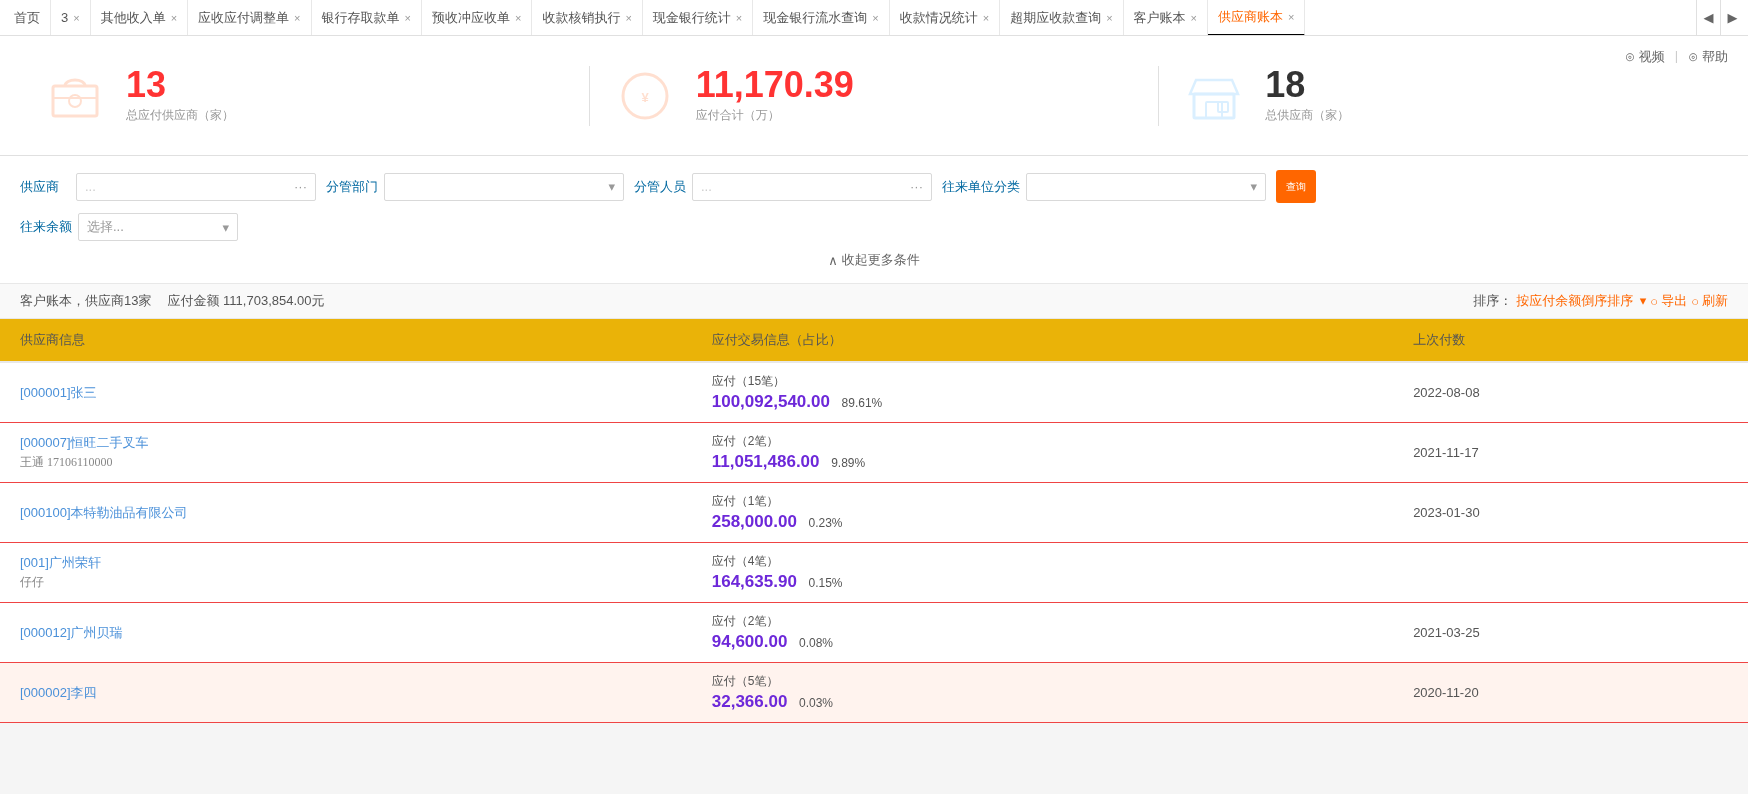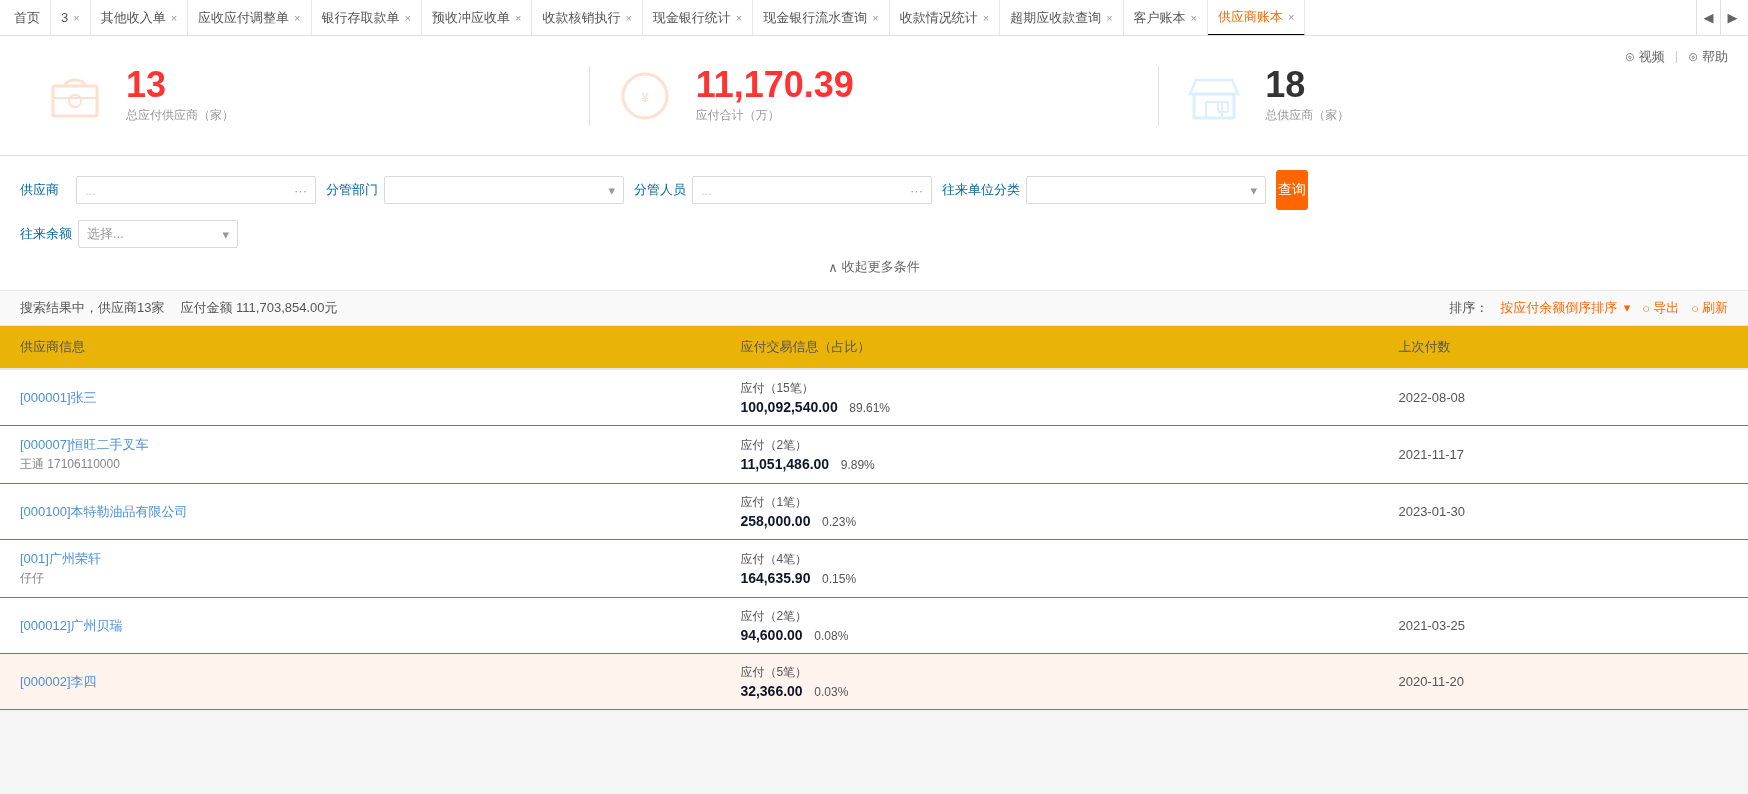--- a/index.html
+++ b/index.html
@@ -51,53 +51,53 @@
       background: #fff;
     }
     .filter-input-wide { width: 240px; }
     .filter-select {
       width: 200px; height: 28px; border: 1px solid #d9d9d9; border-radius: 2px; padding: 0 8px;
       color: #555; outline: none; font-size: 12px; background: #fff; cursor: pointer;
       display: flex; align-items: center; justify-content: space-between;
     }
     .filter-select-wide { width: 240px; }
     .btn-query {
-      background: #ff6600; color: #fff; border: none; padding: 5px 2px; border-radius: 3px;
-      cursor: pointer; font-size: 14px; height: 40px;
+      background: #ff6600; color: #fff; border: none; padding: 5px 10px; border-radius: 3px;
+      cursor: pointer; font-size: 10px; height: 33px;
     }
     .collapse-btn {
       display: flex; align-items: center; justify-content: center; color: #666; cursor: pointer;
       font-size: 12px; gap: 4px; margin: 4px auto; width: fit-content;
     }
 
     
     .result-bar {
       display: flex; align-items: center; justify-content: space-between;
       background: #f9f9f9; padding: 8px 20px; border-bottom: 1px solid #e8e8e8;
       font-size: 12px; color: #555;
     }
     .result-left { display: flex; gap: 16px; }
-    .result-right { display: flex; gap: 12px; }
+    .result-right { display: flex; gap: 4px; }
     .result-right .sort-label { color: #555; }
     .result-right .sort-select { color: #ff6600; cursor: pointer; }
     .result-right .action-btn { color: #ff6600; cursor: pointer; display: flex; align-items: center; gap: 3px; }
 
     
     .data-table { width: 100%; background: #fff; border-collapse: collapse; }
     .data-table thead tr { border-bottom: 2px solid #e8e8e8; }
     .data-table thead th {
       padding: 12px 20px; text-align: left; color: #555; font-weight: normal; font-size: 13px;
       background: #eab308;
     }
     .data-table tbody tr { border-bottom: 1px solid #ef4444; }
     .data-table tbody tr.highlighted { background: #fff3ee; }
     .data-table tbody td { padding: 10px 20px; vertical-align: middle; font-size: 13px; }
     .supplier-link { color: #4a90d9; cursor: pointer; text-decoration: none; }
-    .supplier-sub { color: #888; font-size: 12px; margin-top: 2px; }
-    .amount-value { color: #0f172a; font-size: 14px; font-weight: bold; cursor: pointer; margin-top: 20px; }
+    .supplier-sub { color: #888; font-size: 12px; margin-top: 2px; font-family: Liberation Serif, serif; }
+    .amount-value { color: #6d28d9; font-size: 17px; font-weight: bold; cursor: pointer; margin-top: 20px; }
     .amount-label { color: #555; font-size: 12px; margin-bottom: 2px; }
     .percent-val { color: #555; font-size: 12px; margin-left: 8px; }
     .date-val { color: #555; font-size: 13px; }
 
     .table-container { overflow-y: auto; }
   </style>
 </head>
 <body>
 
 <div class="top-nav">
@@ -271,21 +271,21 @@
   <div style="text-align:center;">
     <div class="collapse-btn">
       <span>∧</span>
       <span>收起更多条件</span>
     </div>
   </div>
 </div>
 
 <div class="result-bar">
   <div class="result-left">
-    <span>搜索结果中，供应商13家</span>
+    <span>客户账本，供应商13家</span>
     <span>应付金额 111,703,854.00元</span>
   </div>
   <div class="result-right">
     <span class="sort-label">排序：</span>
     <span class="sort-select">
       <span>按应付余额倒序排序</span>
       <span style="margin-left:3px;">▾</span>
     </span>
     <span class="action-btn">
       <span>○</span>

